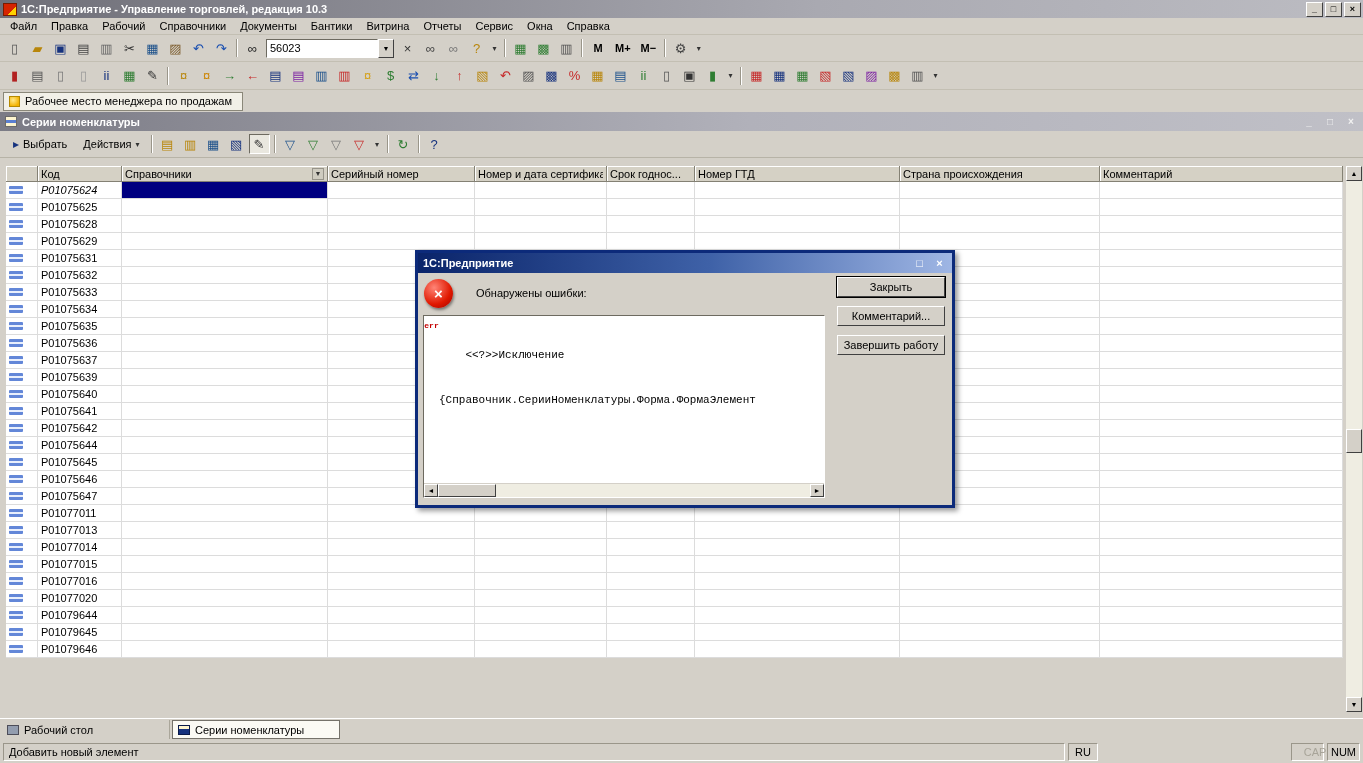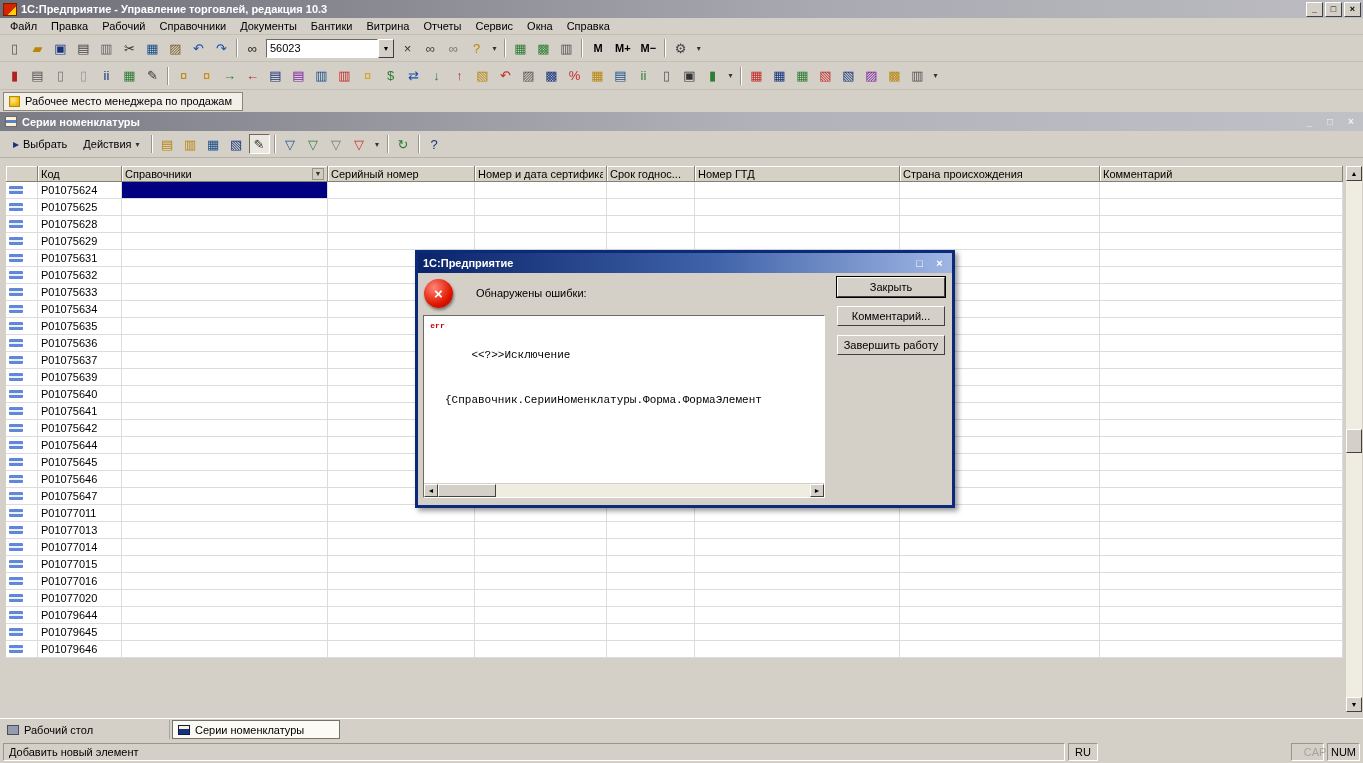--- a/index.html
+++ b/index.html
@@ -123,21 +123,21 @@
     color:#fff; font-weight:bold; font-size:15px; display:flex; align-items:center; justify-content:center;
     box-shadow:1px 2px 3px rgba(0,0,0,.45); }
   .dlg-label { position:absolute; left:58px; top:14px; }
   .dlg-buttons { position:absolute; top:4px; right:7px; display:flex; flex-direction:column; gap:9px; }
   .dlg-btn { width:108px; height:20px; background:#d4d0c8; border:1px solid;
     border-color:#fff #404040 #404040 #fff; font-family:inherit; font-size:11px; }
   .dlg-btn.default { box-shadow:0 0 0 1px #000; }
   .dlg-textbox { position:absolute; left:5px; top:42px; width:402px; height:183px; background:#fff;
     border:1px solid; border-color:#6d6a60 #fff #fff #6d6a60; display:flex; flex-direction:column; }
   .dlg-textarea { flex:1; display:flex; overflow:hidden; }
-  .err-gutter { width:15px; flex:none; padding-top:2px; text-align:center;margin-left:6px; }
+  .err-gutter { width:15px; flex:none; padding-top:2px; text-align:center; }
   .err-mark { color:#c40000; font-size:8px; font-weight:bold; font-family:"Liberation Mono",monospace; }
   .dlg-lines { flex:1; font-family:"Liberation Mono",monospace; font-size:11px; line-height:15px;
     padding-top:2px; white-space:pre; overflow:hidden; }
   .dlg-hscroll { height:14px; flex:none; background:#efede2; display:flex; border-top:1px solid #d4d0c8; }
   .hs-btn { width:14px; height:13px; flex:none; background:#d4d0c8; border:1px solid;
     border-color:#fff #404040 #404040 #fff; font-size:7px; line-height:11px; text-align:center; }
   .hs-track { flex:1; position:relative; }
   .hs-thumb { position:absolute; left:0; top:0; width:58px; height:13px; background:#d4d0c8;
     border:1px solid; border-color:#fff #404040 #404040 #fff; }
 </style>
@@ -319,21 +319,21 @@
           <span class="th-label">Страна происхождения</span>
         </div>
         <div class="th" style="width: 243px;">
           <span class="th-label">Комментарий</span>
         </div>
       </div>
       <div class="tr">
         <div class="td" style="width: 32px;">
           <span class="row-icon"></span>
         </div>
-        <div class="td" style="width: 84px;">P01075624</div>
+        <div class="td" style="width: 84px; font-style: italic;">P01075624</div>
         <div class="td selected" style="width: 206px;"></div>
         <div class="td" style="width: 147px;"></div>
         <div class="td" style="width: 132px;"></div>
         <div class="td" style="width: 88px;"></div>
         <div class="td" style="width: 205px;"></div>
         <div class="td" style="width: 200px;"></div>
         <div class="td" style="width: 243px;"></div>
       </div>
       <div class="tr">
         <div class="td" style="width: 32px;">

